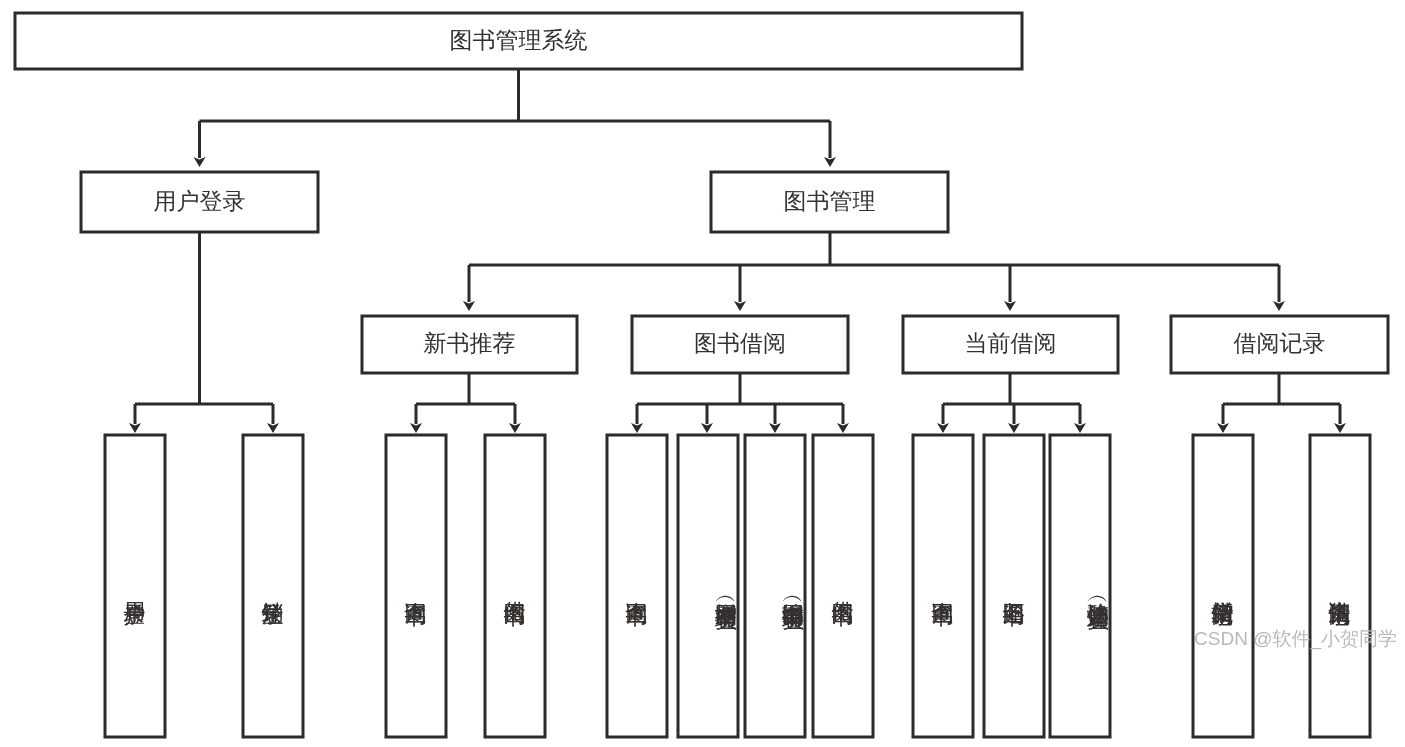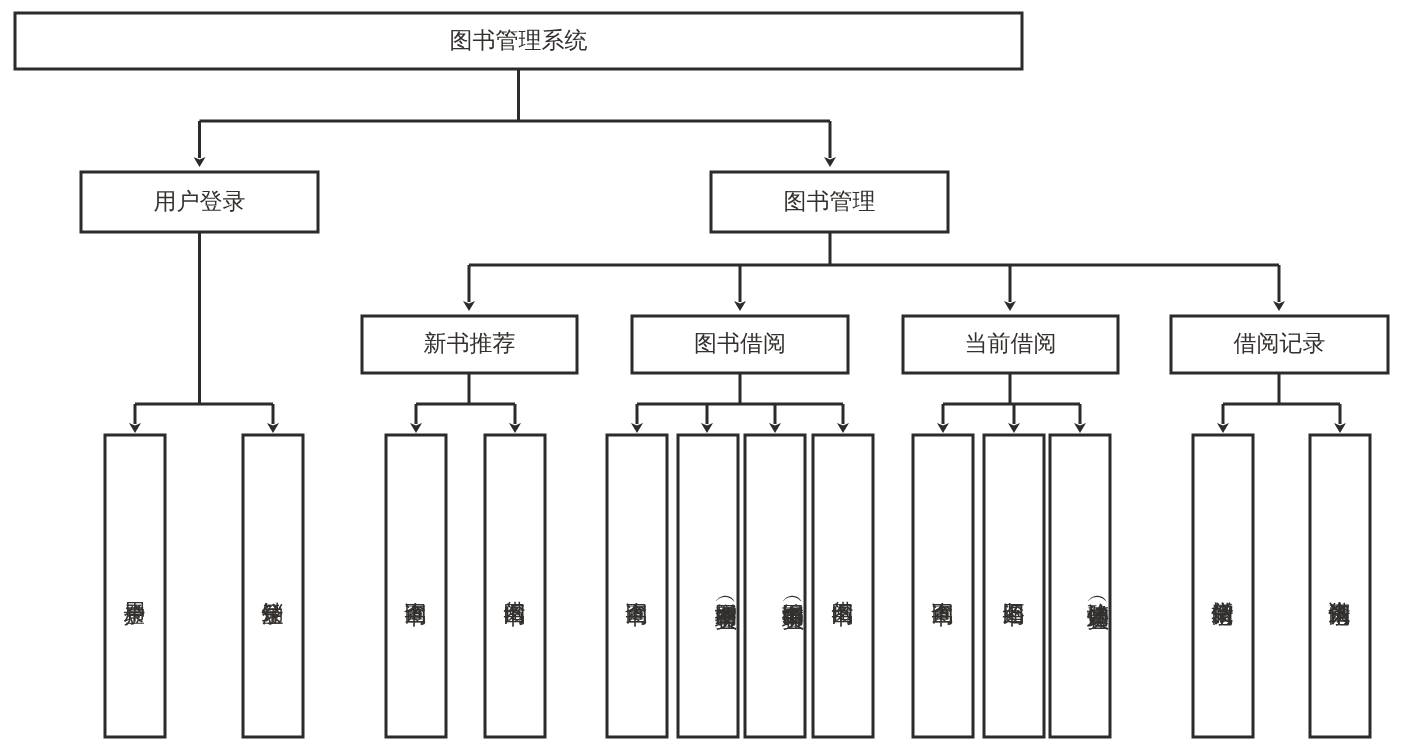--- a/index.html
+++ b/index.html
@@ -194,13 +194,14 @@
   <div class="node-label-v" style="left:607px;  top:435px; width:60px; height:302px;">查询图书</div>
   <div class="node-label-v" style="left:678px;  top:435px; width:60px; height:302px; align-items:flex-start; padding-top:6px; box-sizing:border-box;">新增图书（管理员）</div>
   <div class="node-label-v" style="left:745px;  top:435px; width:60px; height:302px; align-items:flex-start; padding-top:6px; box-sizing:border-box;">编辑图书（管理员）</div>
   <div class="node-label-v" style="left:813px;  top:435px; width:60px; height:302px;">借阅图书</div>
   <div class="node-label-v" style="left:913px;  top:435px; width:60px; height:302px;">查询图书</div>
   <div class="node-label-v" style="left:984px;  top:435px; width:60px; height:302px;">归还图书</div>
   <div class="node-label-v" style="left:1050px; top:435px; width:60px; height:302px; align-items:flex-start; padding-top:6px; box-sizing:border-box;">确认归还（管理员）</div>
   <div class="node-label-v" style="left:1193px; top:435px; width:60px; height:302px;">新增借阅记录</div>
   <div class="node-label-v" style="left:1310px; top:435px; width:60px; height:302px;">查询借阅记录</div>
 
+  <div class="watermark">CSDN @软件_小贺同学</div>
 </div>
 
 </body></html>

